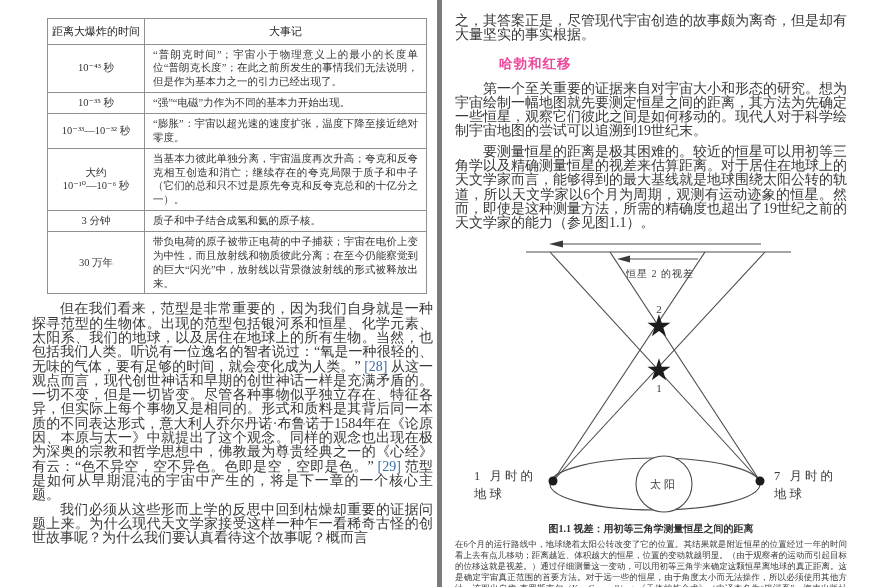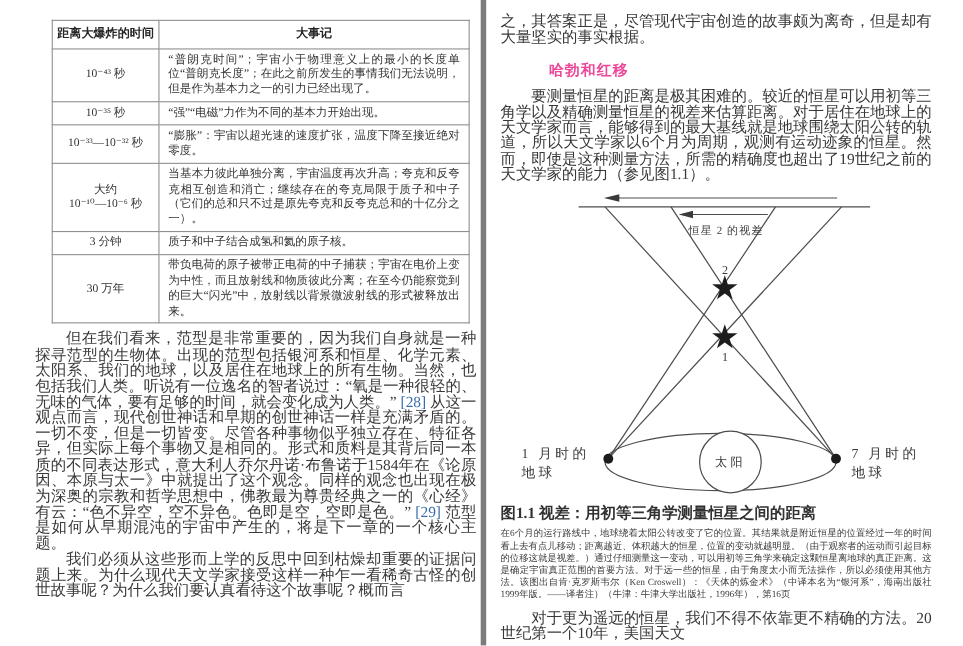--- a/index.html
+++ b/index.html
@@ -16,21 +16,21 @@
   .page-left  { left:32px;  width:401px; padding-top:18px; }
   .page-right { left:455px; width:392px; padding-top:14px; }
 
   
   table.timeline {
     border-collapse:collapse; margin-left:15px; width:380px;
     font-size:10.5px; line-height:1.32; color:#333;
   }
   table.timeline th, table.timeline td { border:1px solid #8f8f8f; }
   table.timeline th {
-    font-size:11px; font-weight:bold; color:#262626; padding:5px 4px; text-align:center;
+    font-size:11px; font-weight:normal; color:#262626; padding:5px 4px; text-align:center;
   }
   td.cell-time { width:86px; text-align:center; padding:3px 5px; }
   td.cell-event { padding:3px 8px; text-align:justify;font-family:Liberation Serif, serif; }
 
   .source-note {
     font-size:8.5px; line-height:11px; margin:5px 0 0 0;
     text-align:justify; color:#3a3a3a;
   }
 
   .body-para {
@@ -50,22 +50,22 @@
     margin:12px 0 9px 44px; letter-spacing:1px;
   }
 
   
   .figure-wrap { position:relative; width:404px; height:276px; margin:9px 0 0 1px; }
   .figure-wrap svg { display:block; }
   .fig-line   { stroke:#4c4c4c; stroke-width:1.1; fill:none; }
   .fig-fillwh { fill:#ffffff; stroke:#4c4c4c; stroke-width:1.1; }
   .fig-text   { fill:#3a3a3a; font-family:"Liberation Serif","DejaVu Serif",serif; }
   .fig-caption {
-    font-size:14px; font-weight:bold; color:#313131;
-    margin:6px 0 3px 0;
+    font-size:10px; font-weight:bold; color:#313131;
+    text-align:center; margin:6px 0 3px 0;
   }
   .fig-note {
     font-size:8.5px; line-height:11.2px; text-align:justify;
     margin:0; color:#3a3a3a;
   }
   .final-para { margin-top:9px; }
 </style>
 </head>
 <body>
 
@@ -119,20 +119,21 @@
   </div>
 
   <div class="page-divider"></div>
 
   <div class="page page-right">
 
     <p class="body-para no-indent">之，其答案正是，尽管现代宇宙创造的故事颇为离奇，但是却有大量坚实的事实根据。</p>
 
     <h3 class="sub-heading">哈勃和红移</h3>
 
+    <p class="body-para">第一个至关重要的证据来自对宇宙大小和形态的研究。想为宇宙绘制一幅地图就先要测定恒星之间的距离，其方法为先确定一些恒星，观察它们彼此之间是如何移动的。现代人对于科学绘制宇宙地图的尝试可以追溯到19世纪末。</p>
     <p class="body-para" style="margin-top:6px">要测量恒星的距离是极其困难的。较近的恒星可以用初等三角学以及精确测量恒星的视差来估算距离。对于居住在地球上的天文学家而言，能够得到的最大基线就是地球围绕太阳公转的轨道，所以天文学家以6个月为周期，观测有运动迹象的恒星。然而，即使是这种测量方法，所需的精确度也超出了19世纪之前的天文学家的能力（参见图1.1）。</p>
 
     <div class="figure-wrap">
       <svg width="404" height="276" viewBox="0 0 404 276">
 
         <line class="fig-line" x1="70" y1="12" x2="335" y2="12"></line>
 
         <line class="fig-line" x1="106" y1="4" x2="305" y2="4"></line>
         <polygon points="93,4 107,0.5 107,7.5" fill="#3a3a3a"></polygon>
 

